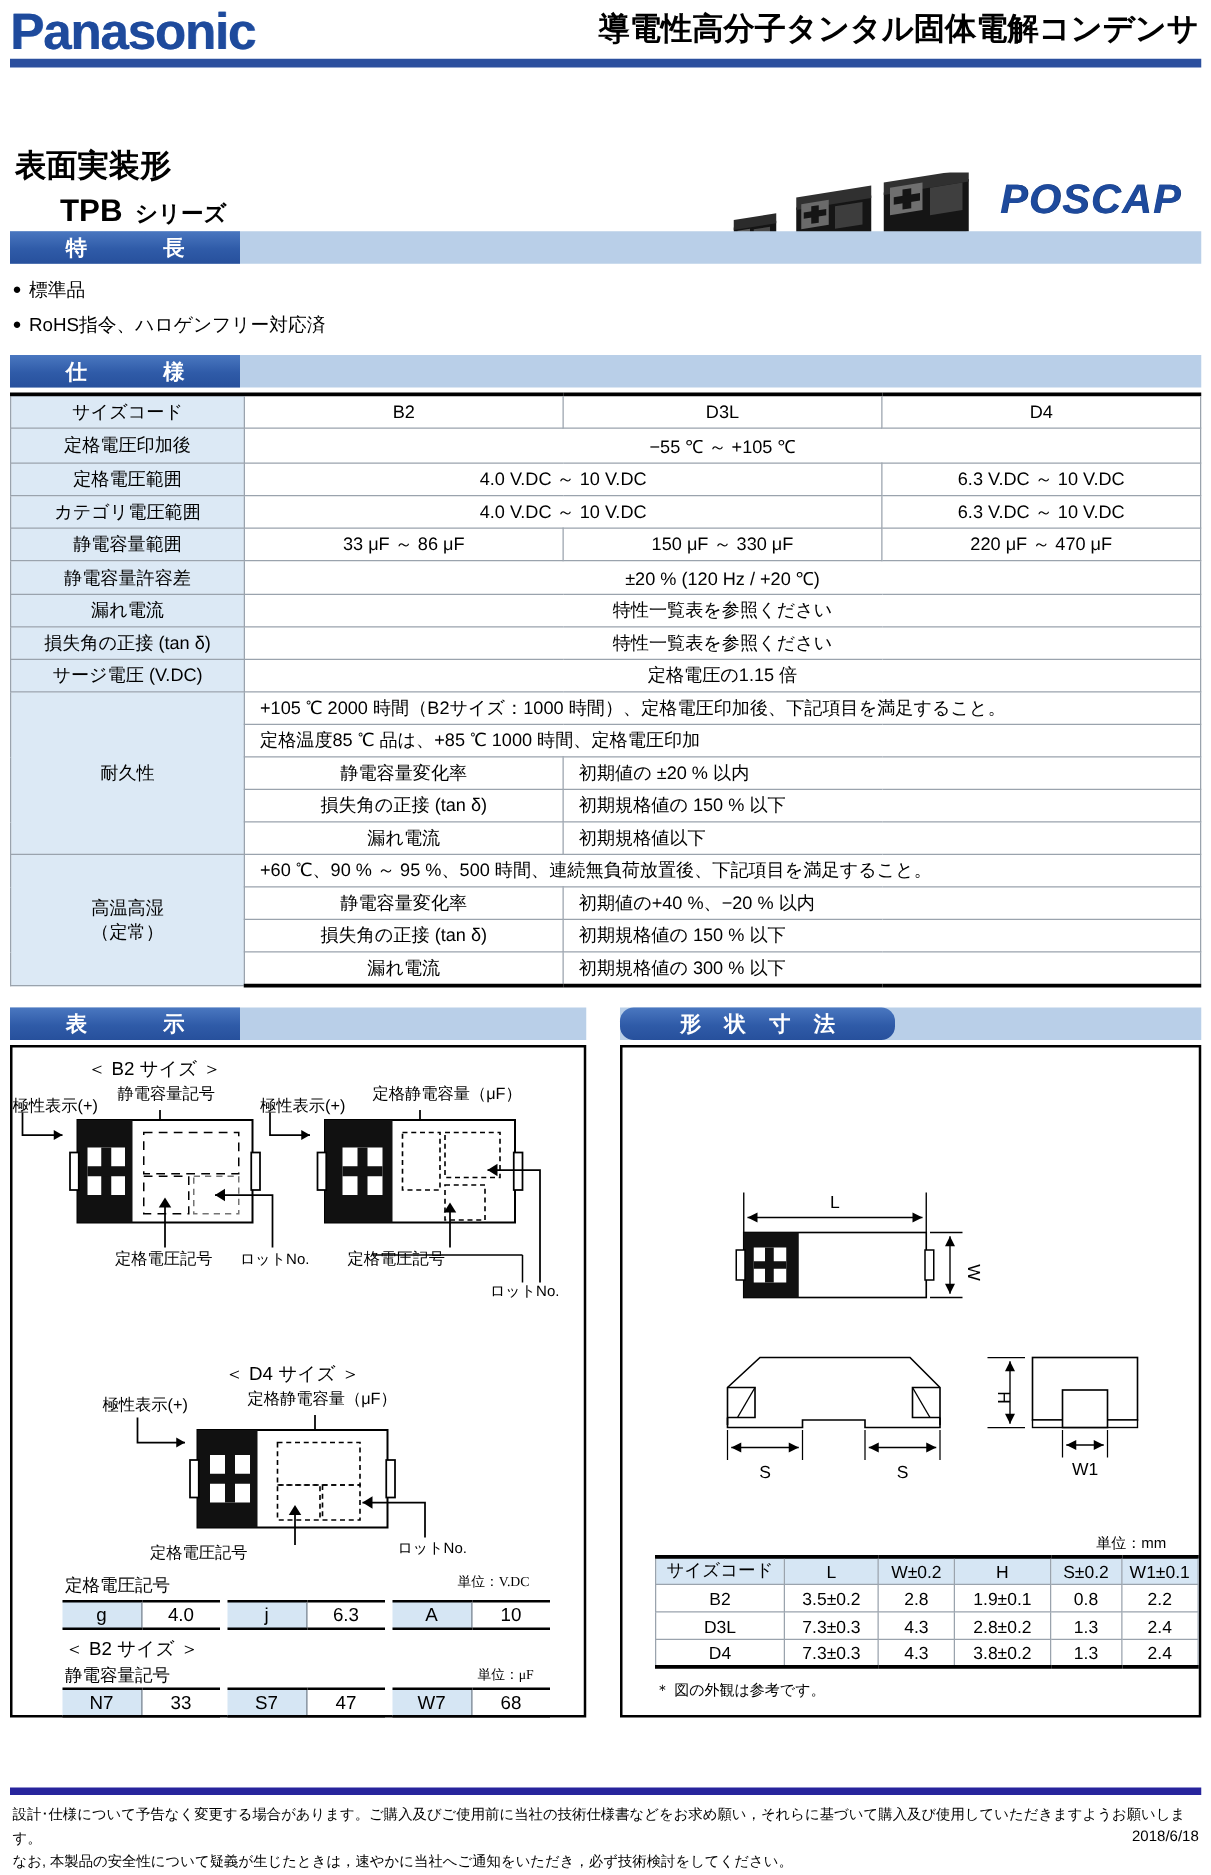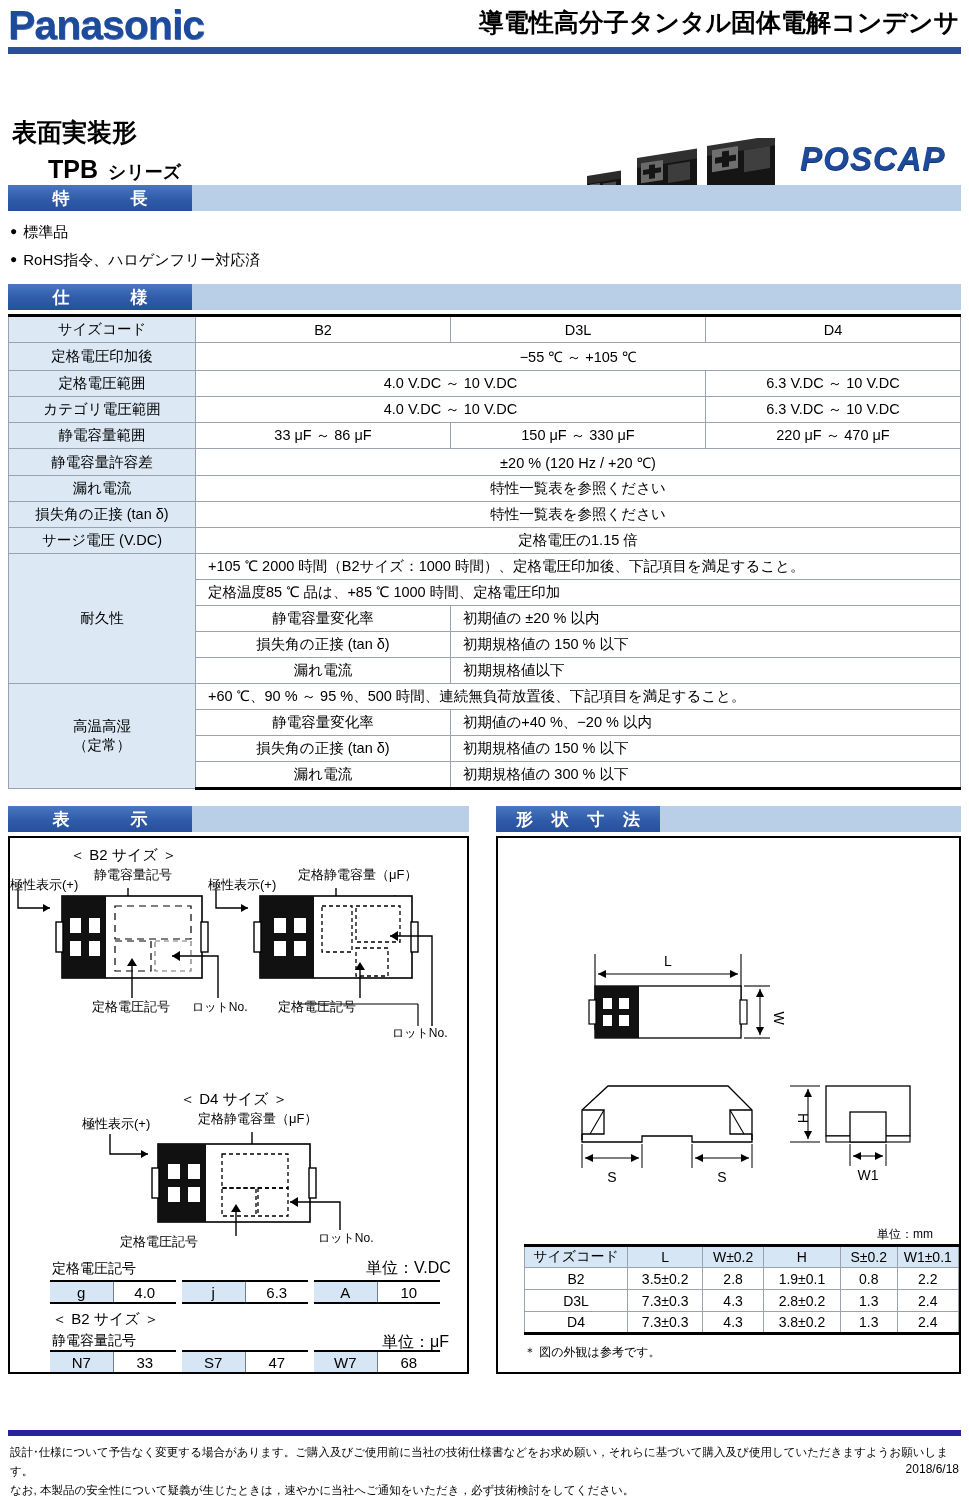--- a/index.html
+++ b/index.html
@@ -100,21 +100,21 @@
   .mk-note { position:absolute; font-size:13px; }
   .mk-note.sm { font-size:12px; }
 
   
   .codetbl { border-collapse:collapse; position:absolute; }
   .codetbl td {
     border-top:2px solid #000; border-bottom:2px solid #000;
     font-size:15px; text-align:center; height:22px; width:63px;
   }
   .codetbl td.k { background:#d6e6f4; border-right:1px solid #6f7d8c; }
-  .unit-lbl { position:absolute; font-size:16px; }
+  .unit-lbl { position:absolute; font-size:11px;font-family:Liberation Serif, serif; }
   .code-hdr { position:absolute; font-size:14px; }
 
   
   .dimtbl { position:absolute; border-collapse:collapse; left:26px; top:48px; }
   .dimtbl td {
     border:1px solid #9aa3ad; font-size:14px;
     text-align:center; height:22px; padding:1px 4px;
   }
   .dimtbl tr.hdr td { background:#d6e6f4; }
   .dimtbl tr.hdr td { border-top:3px solid #000; border-bottom:1px solid #9aa3ad;}
@@ -422,21 +422,21 @@
                 <td>68</td>
               </tr>
         </tbody>
           </table>
 
       </div>
     </div>
 
     <div class="panel panel-right">
       <div class="secbar">
-        <div class="lbl" style="width:164px; letter-spacing:7px; text-indent:7px;">形 状 寸 法</div>
+        <div class="lbl" style="width:220px; letter-spacing:7px; text-indent:7px;border-radius:11px;">形 状 寸 法</div>
       </div>
       <div class="panel-body">
 
         <svg style="position:absolute; left:70px; top:110px;" width="230" height="115" viewBox="0 0 230 115">
           <line x1="27" y1="6" x2="27" y2="82" stroke="#000" stroke-width="1.1"></line>
           <line x1="173" y1="6" x2="173" y2="82" stroke="#000" stroke-width="1.1"></line>
           <line x1="30" y1="26" x2="170" y2="26" stroke="#000" stroke-width="1.1"></line>
           <path d="M30 26 l8 -4 l0 8 z" fill="#000"></path>
           <path d="M170 26 l-8 -4 l0 8 z" fill="#000"></path>
           <text x="100" y="18" font-size="14" text-anchor="middle" font-family="Liberation Sans, sans-serif">L</text>

